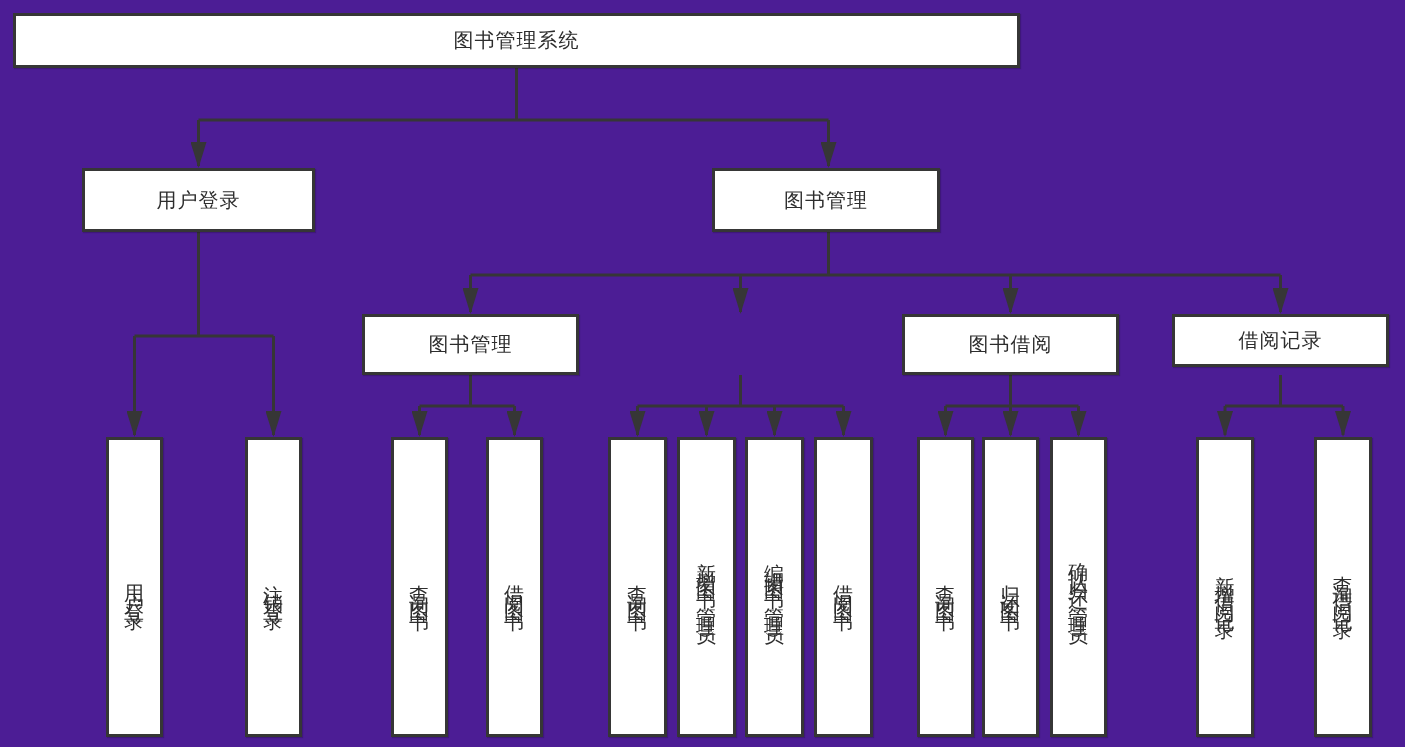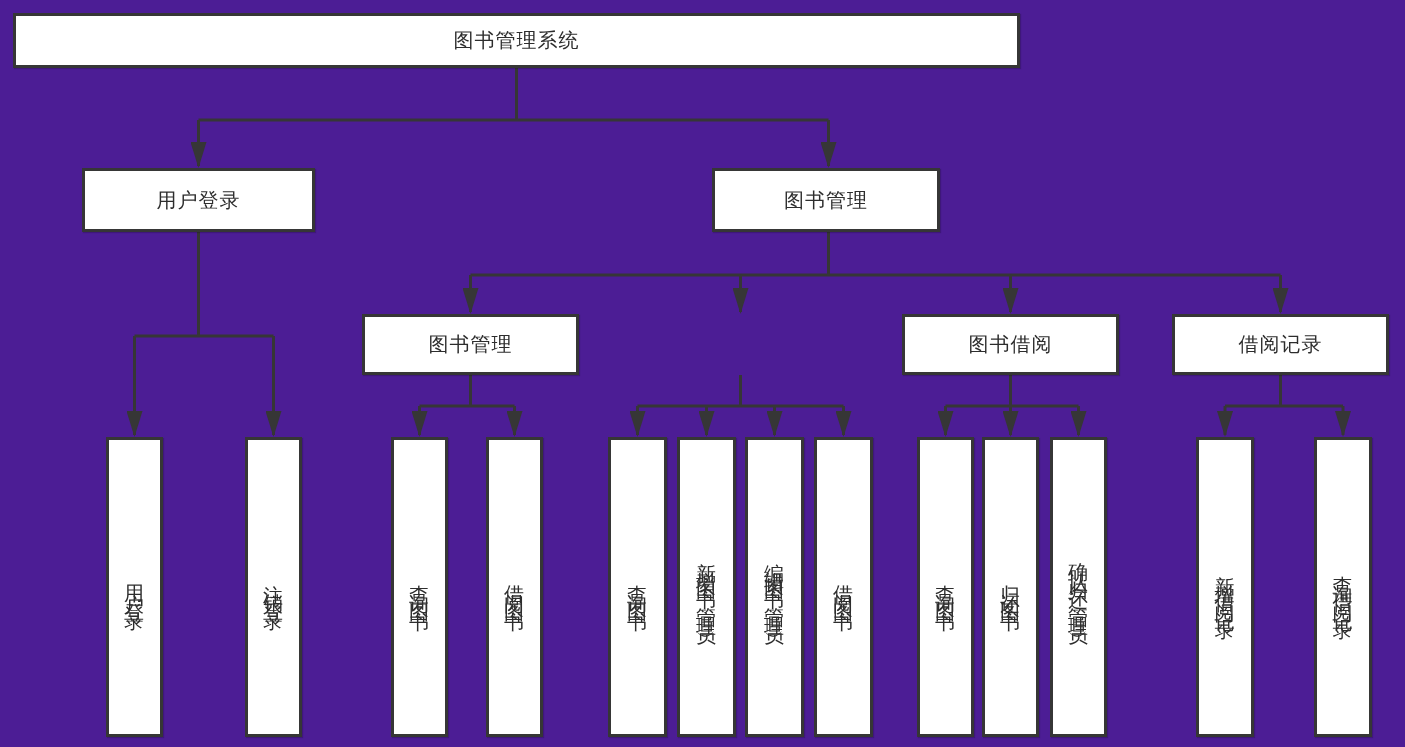--- a/index.html
+++ b/index.html
@@ -77,21 +77,21 @@
     </g>
   </svg>
 
   <div class="hbox" style="left:13px;top:13px;width:1007px;height:55px;">图书管理系统</div>
 
   <div class="hbox" style="left:82px;top:168px;width:233px;height:64px;">用户登录</div>
   <div class="hbox" style="left:712px;top:168px;width:228px;height:64px;">图书管理</div>
 
   <div class="hbox" style="left:362px;top:314px;width:217px;height:61px;">图书管理</div>
   <div class="hbox" style="left:902px;top:314px;width:217px;height:61px;">图书借阅</div>
-  <div class="hbox" style="left:1172px;top:314px;width:217px;height:61px;">借阅记录</div>
+  <div class="hbox" style="left:1172px;top:314px;width:217px;height:53px;">借阅记录</div>
 
   <div class="vbox" style="left:106px;width:57px;">
     <span>用户登录</span>
   </div>
   <div class="vbox" style="left:245px;width:57px;">
     <span>注销登录</span>
   </div>
 
   <div class="vbox" style="left:391px;width:57px;">
     <span>查询图书</span>

